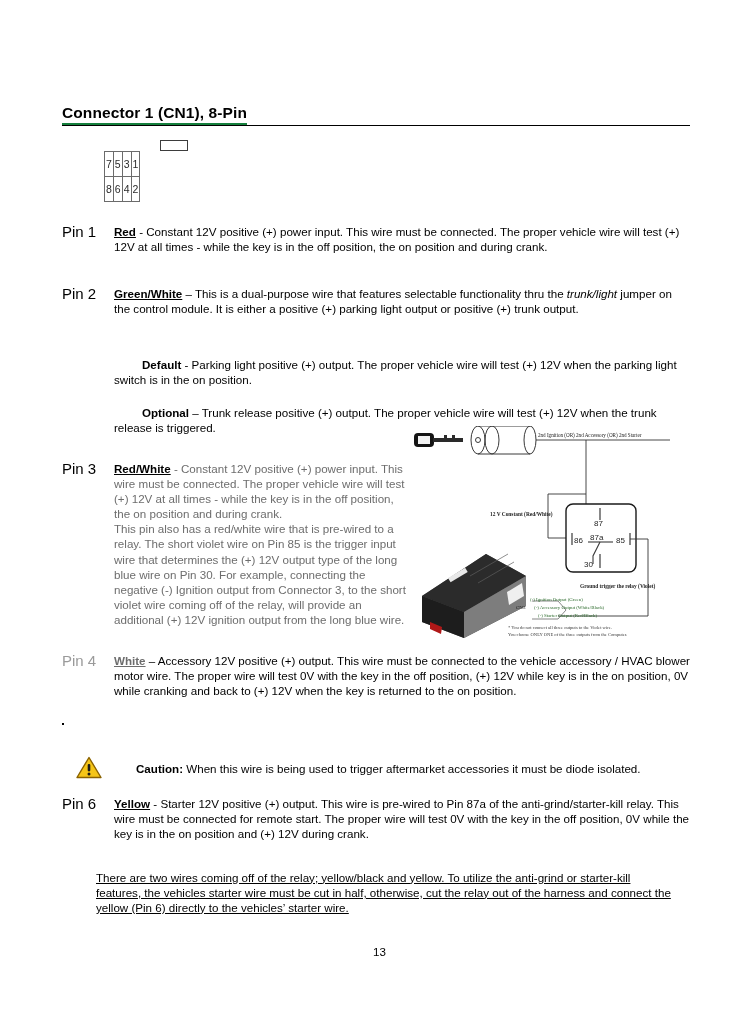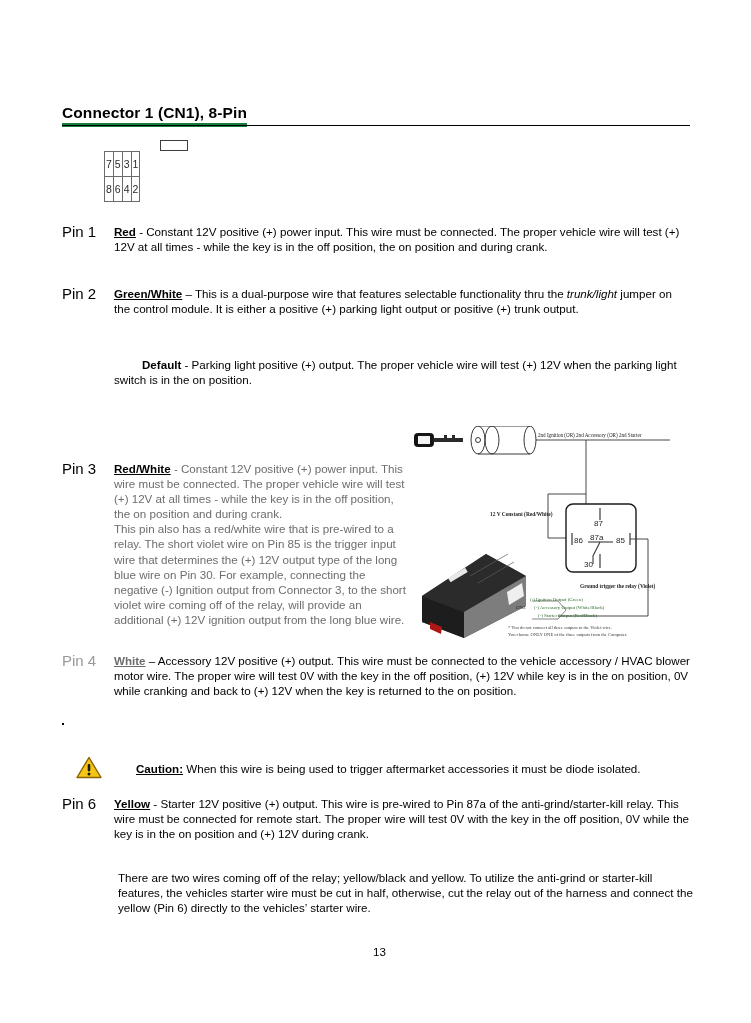--- a/index.html
+++ b/index.html
@@ -26,21 +26,21 @@
     position: absolute;
     left: 62px;
     top: 104px;
     width: 628px;
   }
   .section-title {
     font-size: 15.5px;
     font-weight: bold;
     letter-spacing: 0.1px;
     display: inline-block;
-    border-bottom: 4px solid #15803d;
+    border-bottom: 2px solid #15803d;
     padding-bottom: 2px;
     line-height: 1.1;
   }
   .title-rule {
     position: absolute;
     left: 62px;
     top: 125px;
     width: 628px;
     height: 1px;
     background: #000;
@@ -100,35 +100,35 @@
   .pin-body p {
     margin: 0 0 0 0;
   }
   .pin-body p + p { margin-top: 13px; }
   .wire-name {
     font-weight: bold;
     text-decoration: underline;
   }
   .b { font-weight: bold; margin-left: 28px; }
   .it { font-style: italic; }
-  .u { text-decoration: underline; }
+  .u { }
 
   
   .faded { color: #9a9a9a; }
   .semi  { color: #6d6d6d; }
 
   #pin1 { left: 62px; top: 224px; width: 628px; }
   #pin2 { left: 62px; top: 286px; width: 628px; }
   #pin2b { left: 114px; top: 345px; width: 576px; }
   #pin2c { left: 114px; top: 393px; width: 576px; }
   #pin3 { left: 62px; top: 439px; width: 348px; margin-top: 22px; }
   #pin4 { left: 62px; top: 653px; width: 628px; }
   #pin5 { left: 62px; top: 733px; width: 628px; }
   #pin6 { left: 62px; top: 796px; width: 628px; }
-  #pin6b { left: 118px; top: 858px; width: 576px; }
+  #pin6b { left: 96px; top: 858px; width: 576px; text-decoration: underline; }
 
   .tiny-dot {
     position: absolute;
     left: 62px;
     top: 723px;
     width: 2px;
     height: 2px;
     background: #000;
   }
 
@@ -215,20 +215,23 @@
     <span class="pin-label">Pin 2</span>
     <div class="pin-body">
       <p><span class="wire-name">Green/White</span><span> – This is a dual-purpose wire that features selectable functionality thru the </span><span class="it">trunk/light</span><span> jumper on the control module. It is either a positive (+) parking light output or positive (+) trunk output.</span></p>
     </div>
   </div>
 
   <div class="pin-block" id="pin2b">
     <p><span class="b">Default</span><span> - Parking light positive (+) output. The proper vehicle wire will test (+) 12V when the parking light switch is in the on position.</span></p>
   </div>
 
+  <div class="pin-block" id="pin2c">
+    <p><span class="b">Optional</span><span> – Trunk release positive (+) output. The proper vehicle wire will test (+) 12V when the trunk release is triggered.</span></p>
+  </div>
 
   <div class="pin-block" id="pin3">
     <span class="pin-label">Pin 3</span>
     <div class="pin-body">
       <p><span class="wire-name">Red/White</span><span class="semi"> - Constant 12V positive (+) power input. This wire must be connected. The proper vehicle wire will test (+) 12V at all times - while the key is in the off position, the on position and during crank.</span></p>
       <p style="margin-top:0" class="semi">This pin also has a red/white wire that is pre-wired to a relay. The short violet wire on Pin 85 is the trigger input wire that determines the (+) 12V output type of the long blue wire on Pin 30. For example, connecting the negative (-) Ignition output from Connector 3, to the short violet wire coming off of the relay, will provide an additional (+) 12V ignition output from the long blue wire.</p>
     </div>
   </div>
 
   <div class="diagram">

